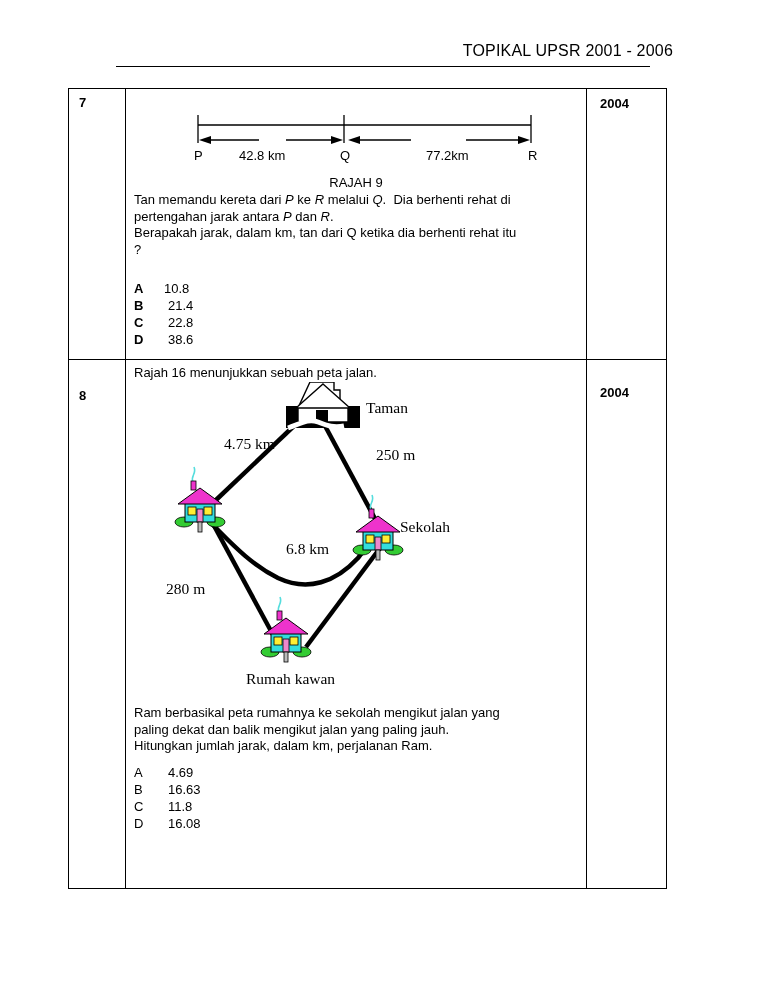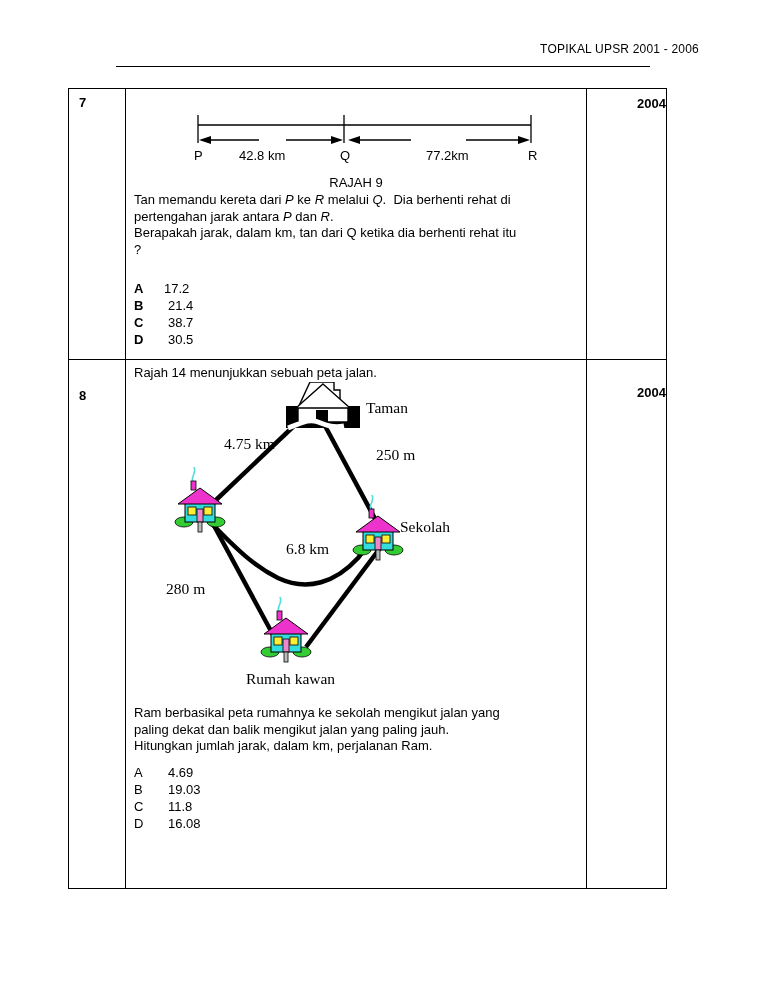--- a/index.html
+++ b/index.html
@@ -18,23 +18,23 @@
 
   
   #page-header {
     position: absolute;
     left: 0; top: 0;
     width: 765px;
     height: 70px;
   }
   #header-text {
     position: absolute;
-    right: 66px;
+    right: 92px;
     top: 42px;
-    font-size: 12px;
+    font-size: 16px;
     letter-spacing: 0.2px;
     white-space: nowrap;
   }
   #header-rule {
     position: absolute;
     left: 116px;
     top: 66px;
     width: 534px;
     height: 1px;
     background: #000000;
@@ -61,21 +61,20 @@
   .num-cell-inner {
     font-size: 13px;
     font-weight: bold;
     padding: 6px 0 0 10px;
   }
   .num-cell-inner.mid { padding-top: 6px; }
   .year-cell-inner {
     font-size: 13px;
     font-weight: bold;
     padding: 7px 0 0 13px;
-    text-align: right;
   }
   .body-cell-inner {
     position: relative;
     padding: 0;
   }
 
   
   #row-q7 .body-cell-inner { height: 270px; }
   #row-q8 .body-cell-inner { height: 528px; }
 
@@ -180,54 +179,54 @@
           <div id="q7-text">
             <p class="qtext">Tan memandu kereta dari <i>P</i> ke <i>R</i> melalui <i>Q</i>.&nbsp; Dia berhenti rehat di</p>
             <p class="qtext">pertengahan jarak antara <i>P</i> dan <i>R</i>.</p>
             <p class="qtext">Berapakah jarak, dalam km, tan dari Q ketika dia berhenti rehat itu</p>
             <p class="qtext">?</p>
           </div>
 
           <div id="q7-options" class="options">
             <div class="opt-row">
               <span class="opt-letter bold">A</span>
-              <span class="opt-value">17.2</span>
+              <span class="opt-value">10.8</span>
             </div>
             <div class="opt-row">
               <span class="opt-letter bold">B</span>
               <span class="opt-value" style="padding-left:4px">21.4</span>
             </div>
             <div class="opt-row">
               <span class="opt-letter bold">C</span>
-              <span class="opt-value" style="padding-left:4px">38.7</span>
+              <span class="opt-value" style="padding-left:4px">22.8</span>
             </div>
             <div class="opt-row">
               <span class="opt-letter bold">D</span>
-              <span class="opt-value" style="padding-left:4px">30.5</span>
+              <span class="opt-value" style="padding-left:4px">38.6</span>
             </div>
           </div>
 
         </div>
       </td>
 
       <td class="col-year">
         <div class="year-cell-inner">2004</div>
       </td>
     </tr>
 
     <tr id="row-q8">
       <td class="col-num">
         <div class="num-cell-inner mid" style="padding-top:28px;">8</div>
       </td>
 
       <td class="col-body">
         <div class="body-cell-inner">
 
           <div id="q8-intro">
-            <p class="qtext">Rajah 14 menunjukkan sebuah peta jalan.</p>
+            <p class="qtext">Rajah 16 menunjukkan sebuah peta jalan.</p>
           </div>
 
           <div id="map-wrap">
             <svg width="440" height="315" viewBox="0 0 440 315">
               <defs>
 
                 <g id="house">
 
                   <path d="M13,-6 C10,-12 17,-14 14,-21" stroke="#55dddd" stroke-width="1.6" fill="none"></path>
 
@@ -297,21 +296,21 @@
             <p class="qtext">Hitungkan jumlah jarak, dalam km, perjalanan Ram.</p>
           </div>
 
           <div id="q8-options" class="options">
             <div class="opt-row">
               <span class="opt-letter">A</span>
               <span class="opt-value" style="padding-left:4px">4.69</span>
             </div>
             <div class="opt-row">
               <span class="opt-letter">B</span>
-              <span class="opt-value" style="padding-left:4px">19.03</span>
+              <span class="opt-value" style="padding-left:4px">16.63</span>
             </div>
             <div class="opt-row">
               <span class="opt-letter">C</span>
               <span class="opt-value" style="padding-left:4px">11.8</span>
             </div>
             <div class="opt-row">
               <span class="opt-letter">D</span>
               <span class="opt-value" style="padding-left:4px">16.08</span>
             </div>
           </div>

